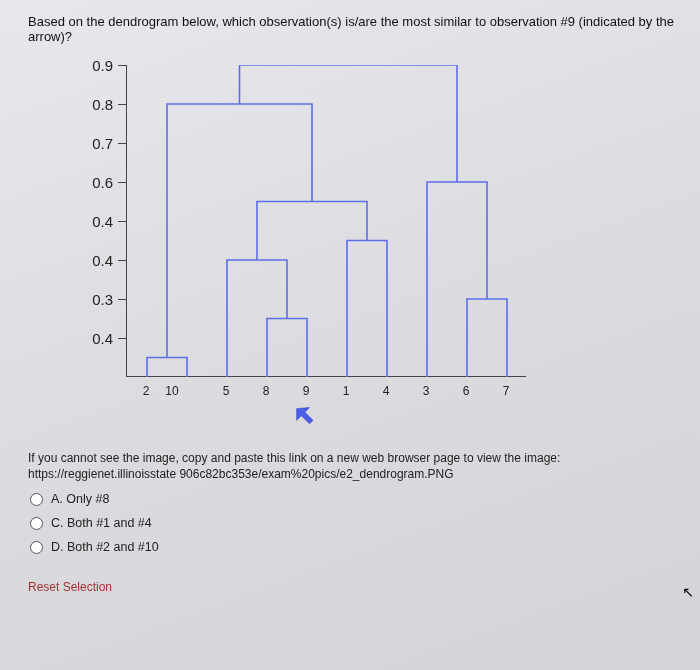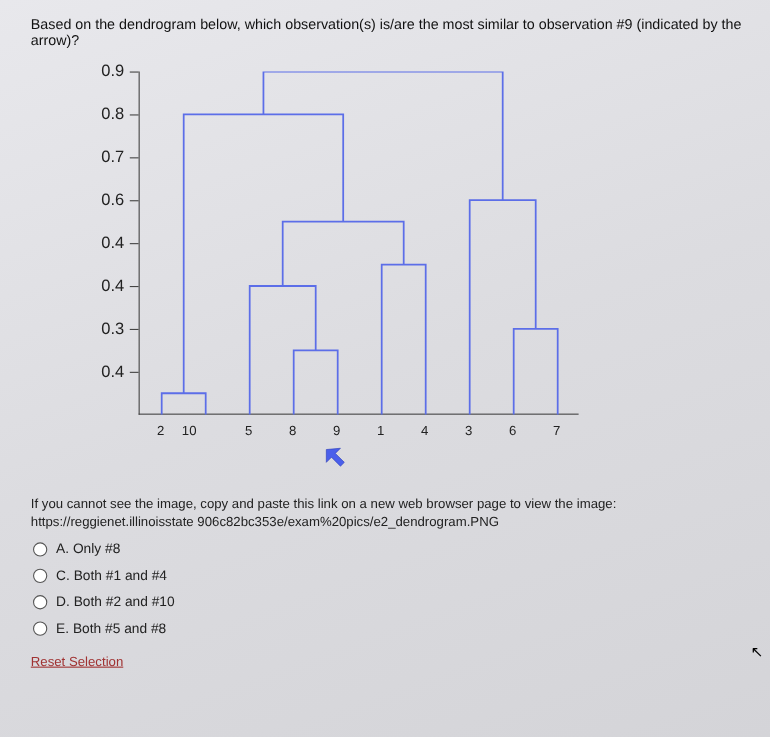--- a/index.html
+++ b/index.html
@@ -94,22 +94,21 @@
   .radio {
     width: 13px;
     height: 13px;
     border: 1.5px solid #555;
     border-radius: 50%;
     background: #fff;
   }
   .reset {
     font-size: 12px;
     color: #a03232;
-    text-decoration: underline;
-    margin-top: 6px;
+    margin-top: 16px;
     display: inline-block;
   }
   .cursor {
     position: absolute;
     right: 6px;
     bottom: 70px;
     font-size: 14px;
     color: #000;
   }
 </style>
@@ -179,24 +178,20 @@
     <span>A. Only #8</span>
   </div>
   <div class="option-row">
     <span class="radio"></span>
     <span>C. Both #1 and #4</span>
   </div>
   <div class="option-row">
     <span class="radio"></span>
     <span>D. Both #2 and #10</span>
   </div>
-  <div class="option-row">
-    <span class="radio"></span>
-    <span>E. Both #5 and #8</span>
-  </div>
 </div>
 
 <a class="reset">Reset Selection</a>
 
 <span class="cursor">↖</span>
 
 
 
 
 </body></html>

